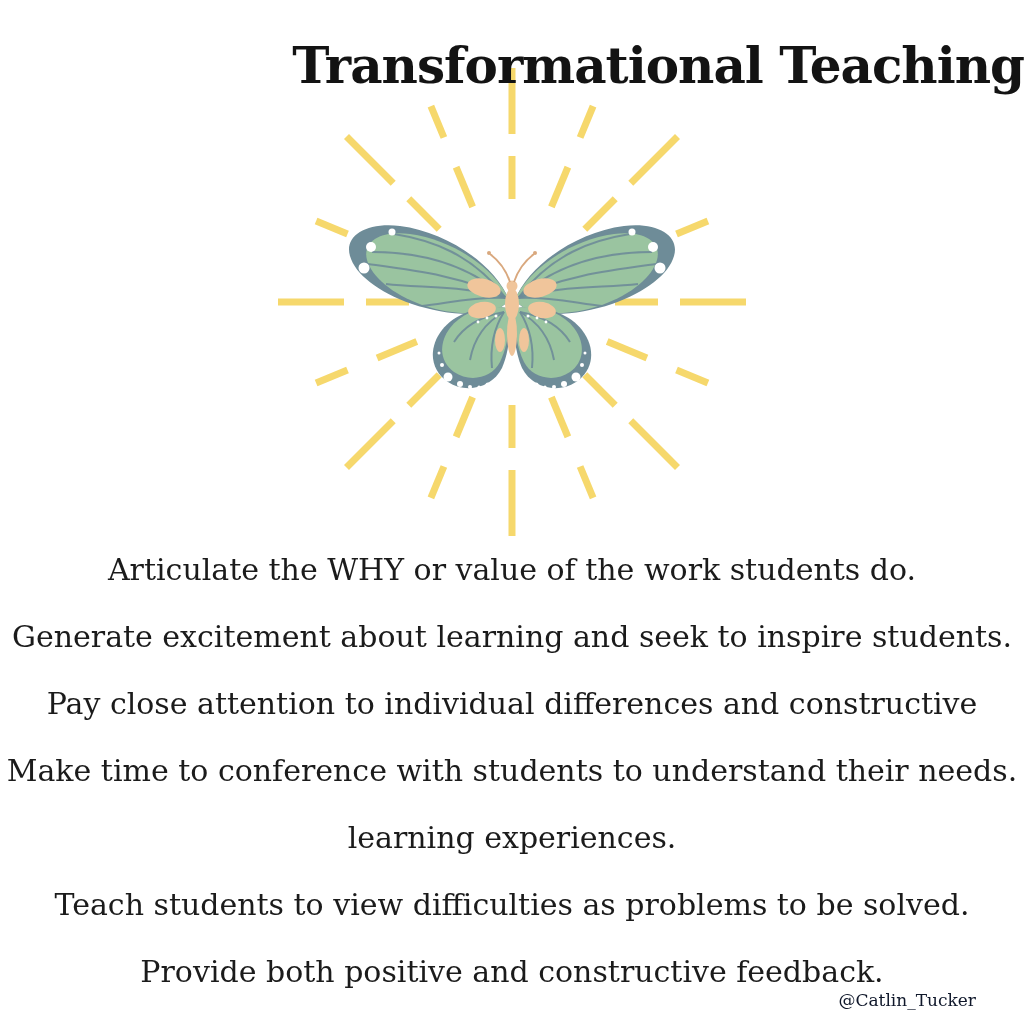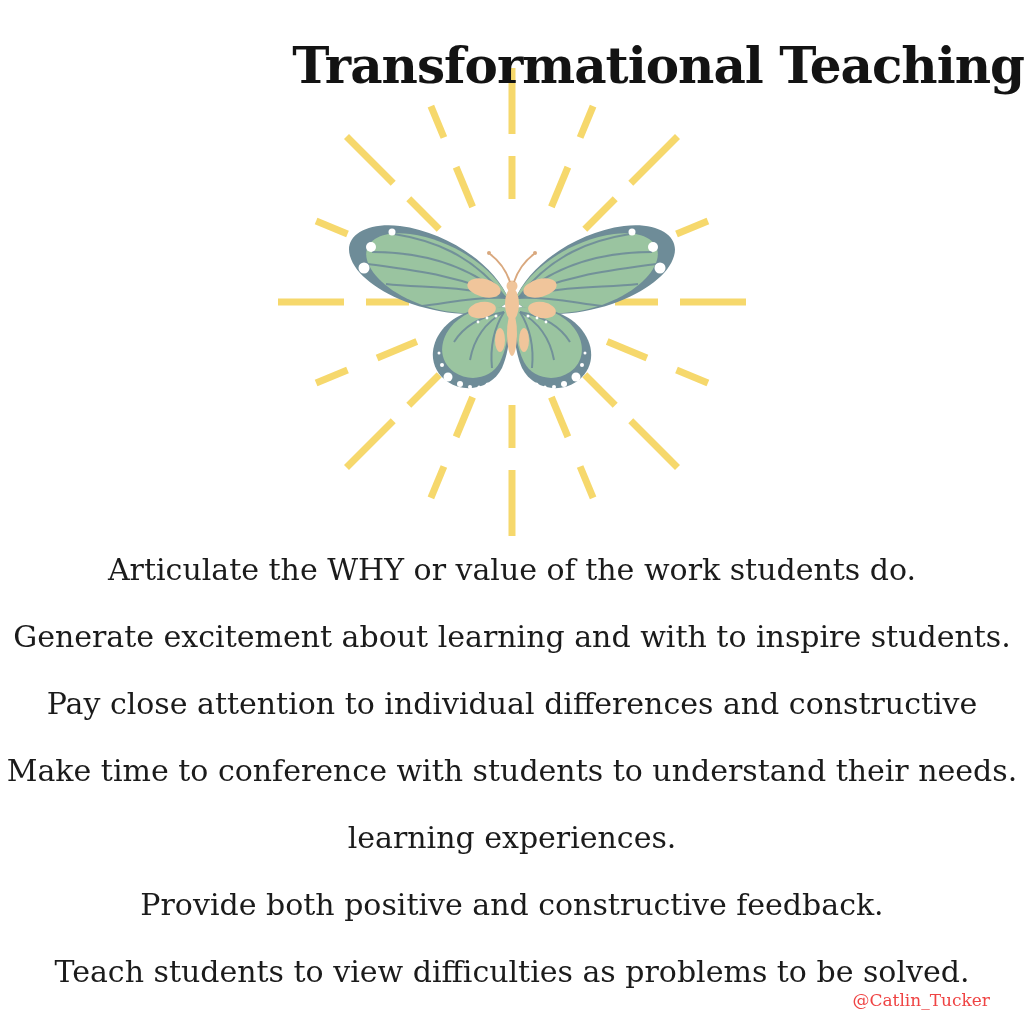--- a/index.html
+++ b/index.html
@@ -43,22 +43,22 @@
   .principles{
     position:absolute;top:524px;left:0;width:1024px;
     display:flex;flex-direction:column;align-items:center;
     gap:32px;z-index:2;margin-top:28px;
   }
   .principle-line{
     font-size:30px;line-height:35px;color:var(--text);
     text-align:center;white-space:nowrap;
   }
   .credit{
-    position:absolute;right:34px;bottom:14px;
-    font-size:17px;color:#ef4444;z-index:2;margin-left:43px;
+    position:absolute;right:48px;bottom:14px;
+    font-size:17px;color:#0f172a;z-index:2;margin-left:43px;
   }
 </style>
 </head>
 <body>
 
 <div class="poster">
 
   <h1 class="poster-title">Transformational Teaching</h1>
 
   <div class="illustration">
@@ -146,22 +146,22 @@
         <path class="antenna" d="M -2,-22 C -6,-34 -14,-44 -22,-50"></path>
         <path class="antenna" d="M 2,-22 C 6,-34 14,-44 22,-50"></path>
         <circle class="antenna-tip" cx="-23" cy="-51" r="2"></circle>
         <circle class="antenna-tip" cx="23" cy="-51" r="2"></circle>
       </g>
     </svg>
   </div>
 
   <div class="principles">
     <div class="principle-line">Articulate the WHY or value of the work students do.</div>
-    <div class="principle-line">Generate excitement about learning and with to inspire students.</div>
+    <div class="principle-line">Generate excitement about learning and seek to inspire students.</div>
     <div class="principle-line">Pay close attention to individual differences and constructive</div>
     <div class="principle-line">Make time to conference with students to understand their needs.</div>
     <div class="principle-line">learning experiences.</div>
+    <div class="principle-line">Teach students to view difficulties as problems to be solved.</div>
     <div class="principle-line">Provide both positive and constructive feedback.</div>
-    <div class="principle-line">Teach students to view difficulties as problems to be solved.</div>
   </div>
 
   <div class="credit">@Catlin_Tucker</div>
 </div>
 
 </body></html>

